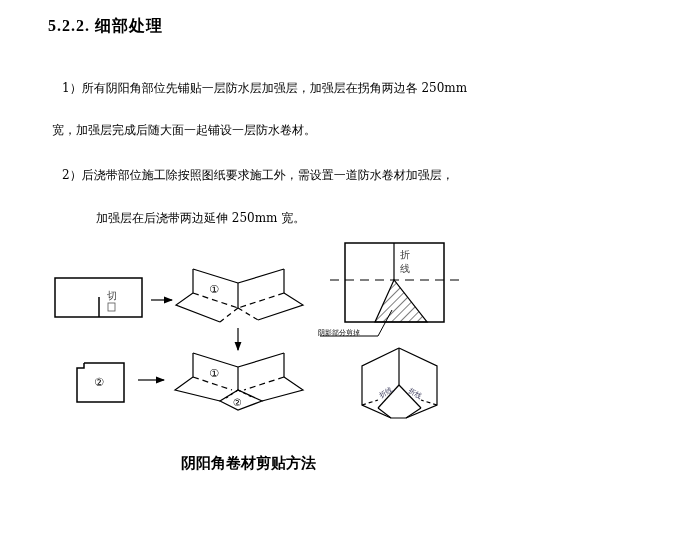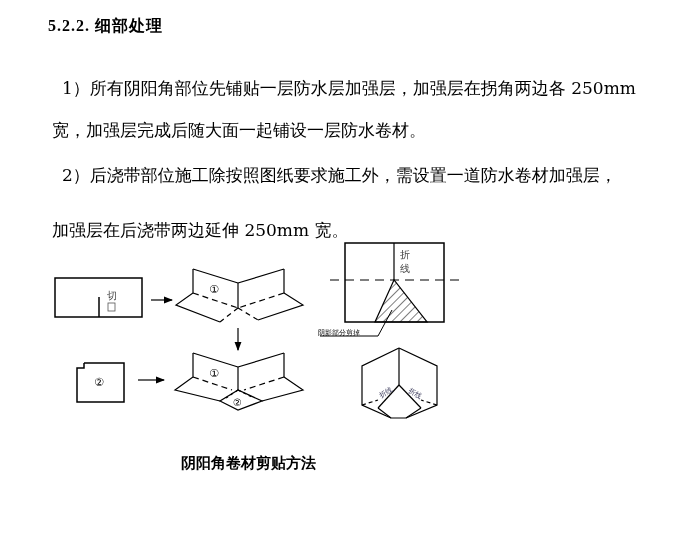--- a/index.html
+++ b/index.html
@@ -1,25 +1,25 @@
 <!DOCTYPE html>
 <html><head>
 <meta charset="utf-8">
 <style>
   html, body { margin:0; padding:0; background:#ffffff; }
   body { width:699px; height:538px; position:relative; overflow:hidden;
          font-family:"DejaVu Serif", serif; color:#000; }
   .heading { position:absolute; left:48px; top:16px; font-size:16px; font-weight:bold;
              font-family:"Liberation Serif", serif; letter-spacing:1px; }
-  .para { position:absolute; left:52px; font-size:17px; line-height:20px;
+  .para { position:absolute; left:52px; font-size:12px; line-height:20px;
           font-family:"DejaVu Serif", serif; white-space:nowrap; }
   .p1a { top:78px; left:62px; }
   .p1b { top:120px; }
   .p2a { top:165px; left:62px; }
-  .p2b { top:220px; }
+  .p2b { top:208px;margin-left:44px; }
   svg.fig { position:absolute; left:0; top:0; }
   .caption { position:absolute; left:181px; top:454px; font-size:15px; font-weight:bold;
              font-family:"DejaVu Sans", sans-serif;text-align:center; }
 </style>
 </head>
 <body>
 
 <div class="heading">5.2.2. 细部处理</div>
 
 <div class="para p1a">1）所有阴阳角部位先铺贴一层防水层加强层，加强层在拐角两边各 250mm</div>

